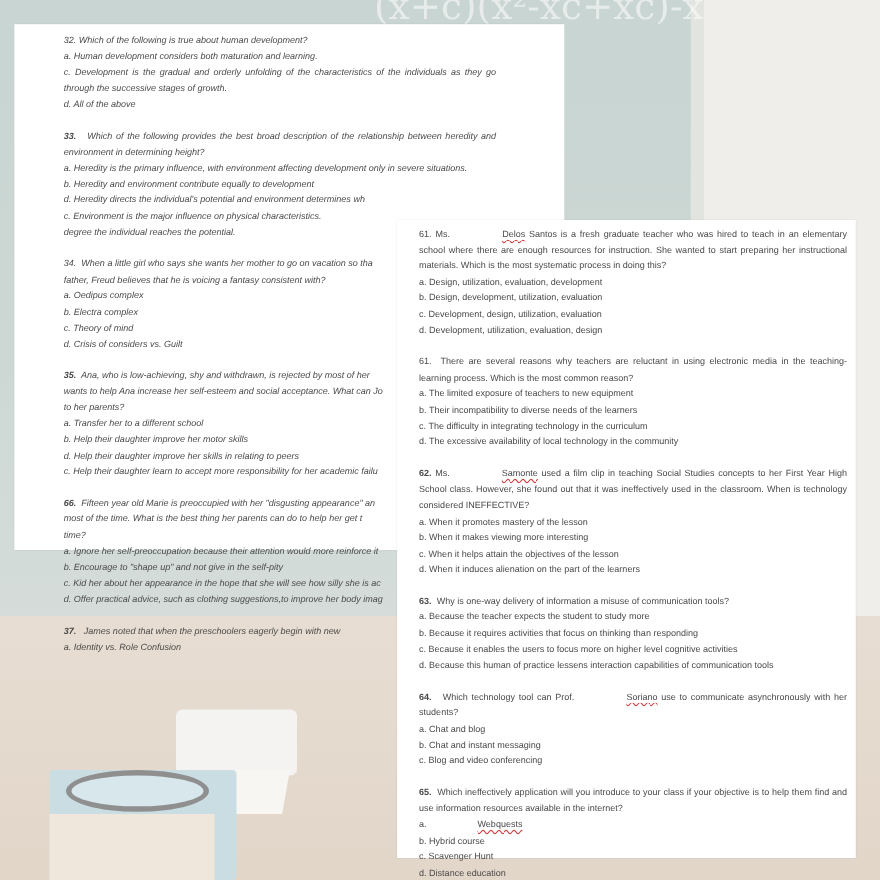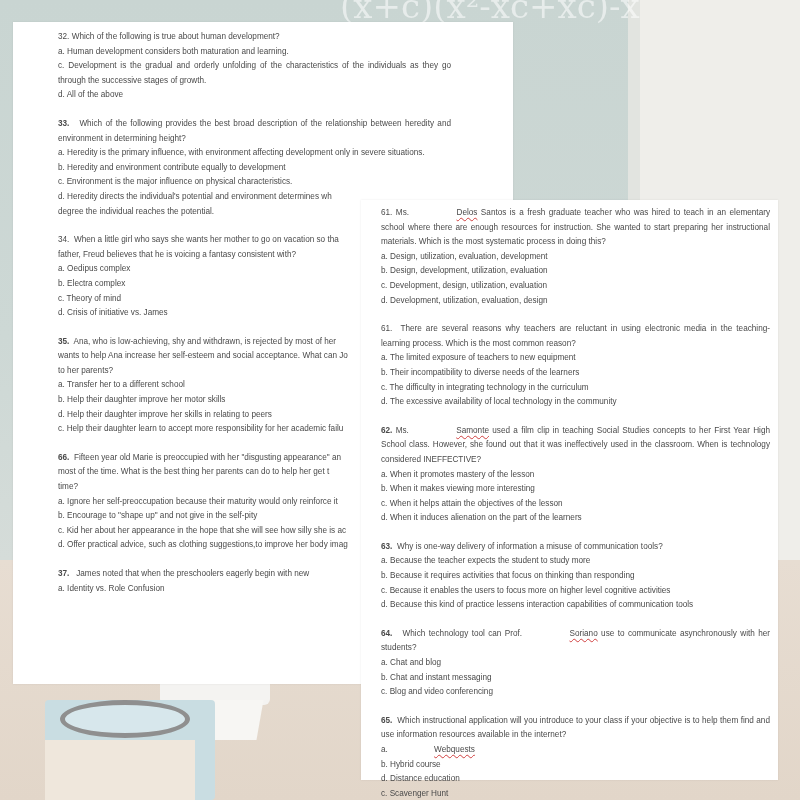--- a/index.html
+++ b/index.html
@@ -9,21 +9,21 @@
     .board-frame { position:absolute; left:628px; top:0; width:12px; height:560px; background:#e2e4e0; }
     .wall { position:absolute; left:640px; top:0; width:160px; height:560px; background:#efeeea; }
     .chalk { position:absolute; color:rgba(255,255,255,0.55); font-family:"DejaVu Serif", serif; font-size:34px; }
     .desk { position:absolute; left:0; top:560px; width:800px; height:240px; background:linear-gradient(180deg,#e7ddd2 0%,#e2d6c9 100%); }
     .book { position:absolute; left:45px; top:700px; width:170px; height:100px; background:#c9dde2; border-radius:4px; }
     .book-pages { position:absolute; left:45px; top:740px; width:150px; height:60px; background:#efe7dc; }
     .mag { position:absolute; left:60px; top:700px; width:120px; height:28px; border:5px solid #8f8f8f; border-radius:50%; background:#d7e7ec; }
     .sleeve { position:absolute; left:160px; top:645px; width:110px; height:60px; background:#f4f3f1; border-radius:6px; }
     .paper-desk { position:absolute; left:150px; top:700px; width:110px; height:40px; background:#f7f6f3; transform:skewX(-10deg); }
     .page { position:absolute; background:#fff; color:#4a4a4a; font-size:8.2px; line-height:14.6px; box-shadow:0 0 2px rgba(0,0,0,0.08); }
-    .page-back { left:13px; top:22px; width:500px; height:662px; }
+    .page-back { left:13px; top:22px; width:500px; height:478px;font-style:italic; }
     .page-front { left:361px; top:200px; width:417px; height:580px; z-index:2; }
     .content { position:absolute; }
     .page-back .content { left:45px; top:8px; width:393px; }
     .page-front .content { left:20px; top:6px; width:389px; }
     .q { margin-bottom:14px; }
     .stem { text-align:justify; }
     .num { font-weight:bold; }
     .opt { }
     .squiggle { text-decoration:underline wavy #d04040; text-decoration-thickness:1px; text-underline-offset:2px;padding-left:44px; }
   </style>
@@ -50,49 +50,49 @@
       <div class="stem"><span>32.</span> <span>Which of the following is true about human development?</span></div>
       <div class="opt">a. Human development considers both maturation and learning.</div>
       <div class="opt stem">c. Development is the gradual and orderly unfolding of the characteristics of the individuals as they go through the successive stages of growth.</div>
       <div class="opt">d. All of the above</div>
     </div>
 
     <div class="q">
       <div class="stem"><span class="num">33.</span>&nbsp;&nbsp; <span>Which of the following provides the best broad description of the relationship between heredity and environment in determining height?</span></div>
       <div class="opt stem">a. Heredity is the primary influence, with environment affecting development only in severe situations.</div>
       <div class="opt">b. Heredity and environment contribute equally to development</div>
+      <div class="opt">d. Heredity directs the individual's potential and environment determines wh</div>
       <div class="opt">c. Environment is the major influence on physical characteristics.</div>
-      <div class="opt">d. Heredity directs the individual's potential and environment determines wh</div>
       <div class="opt">degree the individual reaches the potential.</div>
     </div>
 
     <div class="q">
       <div><span>34.</span>&nbsp; <span>When a little girl who says she wants her mother to go on vacation so tha</span></div>
       <div>father, Freud believes that he is voicing a fantasy consistent with?</div>
       <div class="opt">a. Oedipus complex</div>
       <div class="opt">b. Electra complex</div>
       <div class="opt">c. Theory of mind</div>
-      <div class="opt">d. Crisis of initiative vs. James</div>
+      <div class="opt">d. Crisis of considers vs. Guilt</div>
     </div>
 
     <div class="q">
       <div><span class="num">35.</span>&nbsp; <span>Ana, who is low-achieving, shy and withdrawn, is rejected by most of her</span></div>
       <div>wants to help Ana increase her self-esteem and social acceptance. What can Jo</div>
       <div>to her parents?</div>
       <div class="opt">a. Transfer her to a different school</div>
       <div class="opt">b. Help their daughter improve her motor skills</div>
       <div class="opt">d. Help their daughter improve her skills in relating to peers</div>
       <div class="opt">c. Help their daughter learn to accept more responsibility for her academic failu</div>
     </div>
 
     <div class="q">
       <div><span class="num">66.</span>&nbsp; <span>Fifteen year old Marie is preoccupied with her "disgusting appearance" an</span></div>
       <div>most of the time. What is the best thing her parents can do to help her get t</div>
       <div>time?</div>
-      <div class="opt">a. Ignore her self-preoccupation because their maturity would only reinforce it</div>
+      <div class="opt">a. Ignore her self-preoccupation because their attention would more reinforce it</div>
       <div class="opt">b. Encourage to "shape up" and not give in the self-pity</div>
       <div class="opt">c. Kid her about her appearance in the hope that she will see how silly she is ac</div>
       <div class="opt">d. Offer practical advice, such as clothing suggestions,to improve her body imag</div>
     </div>
 
     <div class="q">
       <div><span class="num">37.</span>&nbsp;&nbsp; <span>James noted that when the preschoolers eagerly begin with new</span></div>
       <div class="opt">a. Identity vs. Role Confusion</div>
     </div>
 
@@ -124,32 +124,32 @@
       <div class="opt">b. When it makes viewing more interesting</div>
       <div class="opt">c. When it helps attain the objectives of the lesson</div>
       <div class="opt">d. When it induces alienation on the part of the learners</div>
     </div>
 
     <div class="q">
       <div class="stem"><span class="num">63.</span>&nbsp; <span>Why is one-way delivery of information a misuse of communication tools?</span></div>
       <div class="opt">a. Because the teacher expects the student to study more</div>
       <div class="opt">b. Because it requires activities that focus on thinking than responding</div>
       <div class="opt">c. Because it enables the users to focus more on higher level cognitive activities</div>
-      <div class="opt">d. Because this kind of practice lessens interaction capabilities of communication tools</div>
+      <div class="opt">d. Because this human of practice lessens interaction capabilities of communication tools</div>
     </div>
 
     <div class="q">
       <div class="stem"><span class="num">64.</span>&nbsp;&nbsp; <span>Which technology tool can Prof. </span><span class="squiggle">Soriano</span><span> use to communicate asynchronously with her students?</span></div>
       <div class="opt">a. Chat and blog</div>
       <div class="opt">b. Chat and instant messaging</div>
       <div class="opt">c. Blog and video conferencing</div>
     </div>
 
     <div class="q">
-      <div class="stem"><span class="num">65.</span>&nbsp; <span>Which instructional application will you introduce to your class if your objective is to help them find and use information resources available in the internet?</span></div>
+      <div class="stem"><span class="num">65.</span>&nbsp; <span>Which ineffectively application will you introduce to your class if your objective is to help them find and use information resources available in the internet?</span></div>
       <div class="opt"><span>a. </span><span class="squiggle">Webquests</span></div>
       <div class="opt">b. Hybrid course</div>
+      <div class="opt">c. Scavenger Hunt</div>
       <div class="opt">d. Distance education</div>
-      <div class="opt">c. Scavenger Hunt</div>
     </div>
 
   </div>
 </div>
 
 </body></html>

